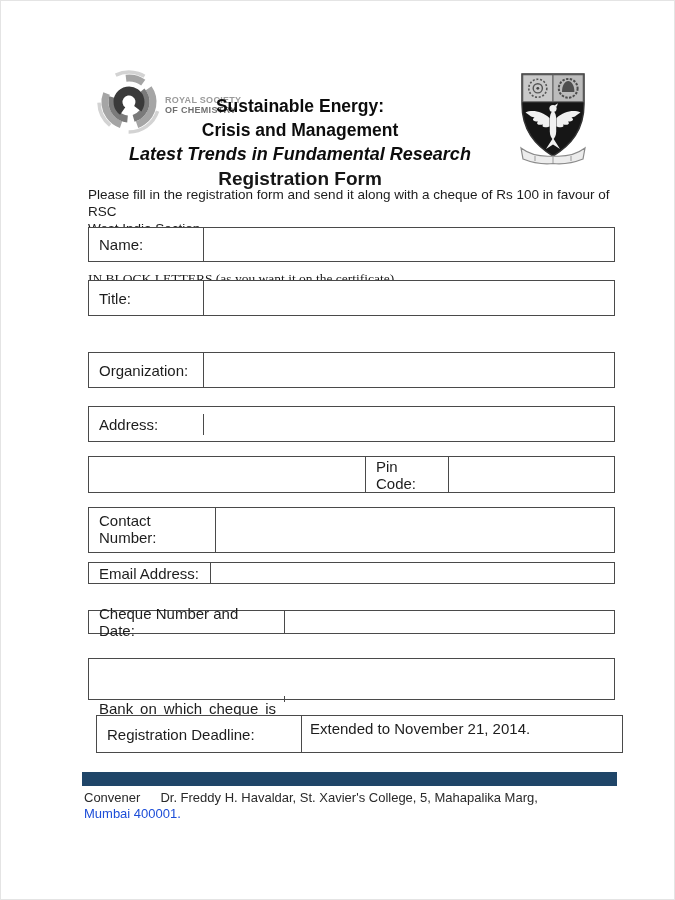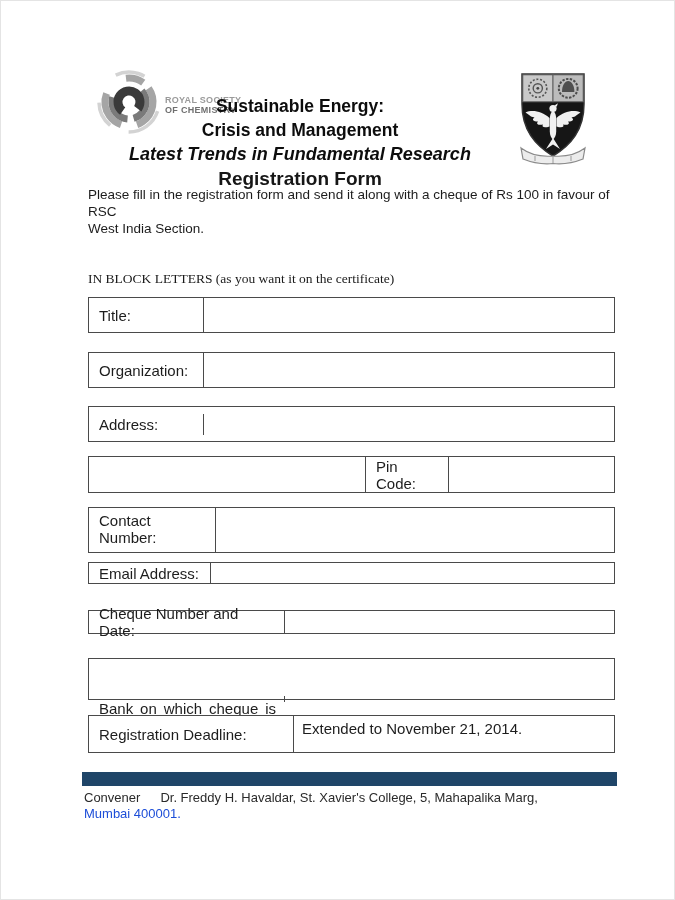--- a/index.html
+++ b/index.html
@@ -20,24 +20,24 @@
   .form-title{font-size:19px;font-weight:bold;line-height:26px;color:#161616;text-align:center;}
   .intro{position:absolute;left:88px;top:186px;width:540px;font-size:13.5px;line-height:17px;color:#1c1c1c;}
   
   .row{position:absolute;left:88px;width:527px;border:1.6px solid #4a4a4a;display:flex;box-sizing:border-box;background:#fff;}
   .label-cell{border-right:1.6px solid #4a4a4a;box-sizing:border-box;display:flex;align-items:center;
     padding:2px 8px 2px 10px;font-size:15px;color:#1d1d1d;flex-shrink:0;}
   .label-top{align-items:flex-start;padding-top:4px;}
   .input-cell{flex:1;}
   .justify{text-align:justify;display:block;padding-top:4px;margin-top:37px;}
   .lw115{width:115px;} .lw127{width:127px;} .lw122{width:122px;} .lw196{width:196px;} .lw205{width:205px;}
-  .r-name{top:227px;height:35px;} .r-title{top:297px;height:36px;} .r-org{top:352px;height:36px;}
+  .r-name{top:227px;height:35px;} .r-title{top:280px;height:36px;} .r-org{top:352px;height:36px;}
   .r-addr{top:406px;height:36px;align-items:center;} .r-pin{top:456px;height:37px;} .r-contact{top:507px;height:46px;}
   .r-email{top:562px;height:22px;} .r-cheque{top:610px;height:24px;} .r-bank{top:658px;height:42px;}
-  .r-deadline{top:715px;height:38px;}
+  .r-deadline{top:715px;height:38px;margin-left:8px;}
   .pin-blank1{width:277px;border-right:1.6px solid #4a4a4a;box-sizing:border-box;}
   .pin-label{width:83px;border-right:1.6px solid #4a4a4a;}
   .block-note{position:absolute;left:88px;top:271px;font-family:"Liberation Serif",serif;font-size:13.5px;color:#1a1a1a;}
   .deadline-value{font-size:15px;color:#1d1d1d;padding:4px 0 0 8px;}
   
   .footer-bar{position:absolute;left:82px;top:772px;width:535px;height:14px;background:#1f4568;}
   .footer-line1{position:absolute;left:84px;top:790px;font-size:13px;color:#2a2a2a;display:flex;}
   .footer-line1 .gap{margin-left:20px;}
   .footer-line2{position:absolute;left:84px;top:806px;font-size:13px;color:#1d4ed8;}
 </style>
@@ -87,20 +87,24 @@
     <div class="title-line">Crisis and Management</div>
     <div class="title-line title-italic">Latest Trends in Fundamental Research</div>
     <div class="form-title">Registration Form</div>
   </div>
 
   <div class="intro">
     <div>Please fill in the registration form and send it along with a cheque of Rs 100 in favour of RSC</div>
     <div>West India Section.</div>
   </div>
 
+  <div class="row r-name">
+    <div class="label-cell lw115">Name:</div>
+    <div class="input-cell"></div>
+  </div>
 
   <div class="block-note">IN BLOCK LETTERS (as you want it on the certificate)</div>
 
   <div class="row r-title">
     <div class="label-cell lw115">Title:</div>
     <div class="input-cell"></div>
   </div>
 
   <div class="row r-org">
     <div class="label-cell lw115">Organization:</div>

